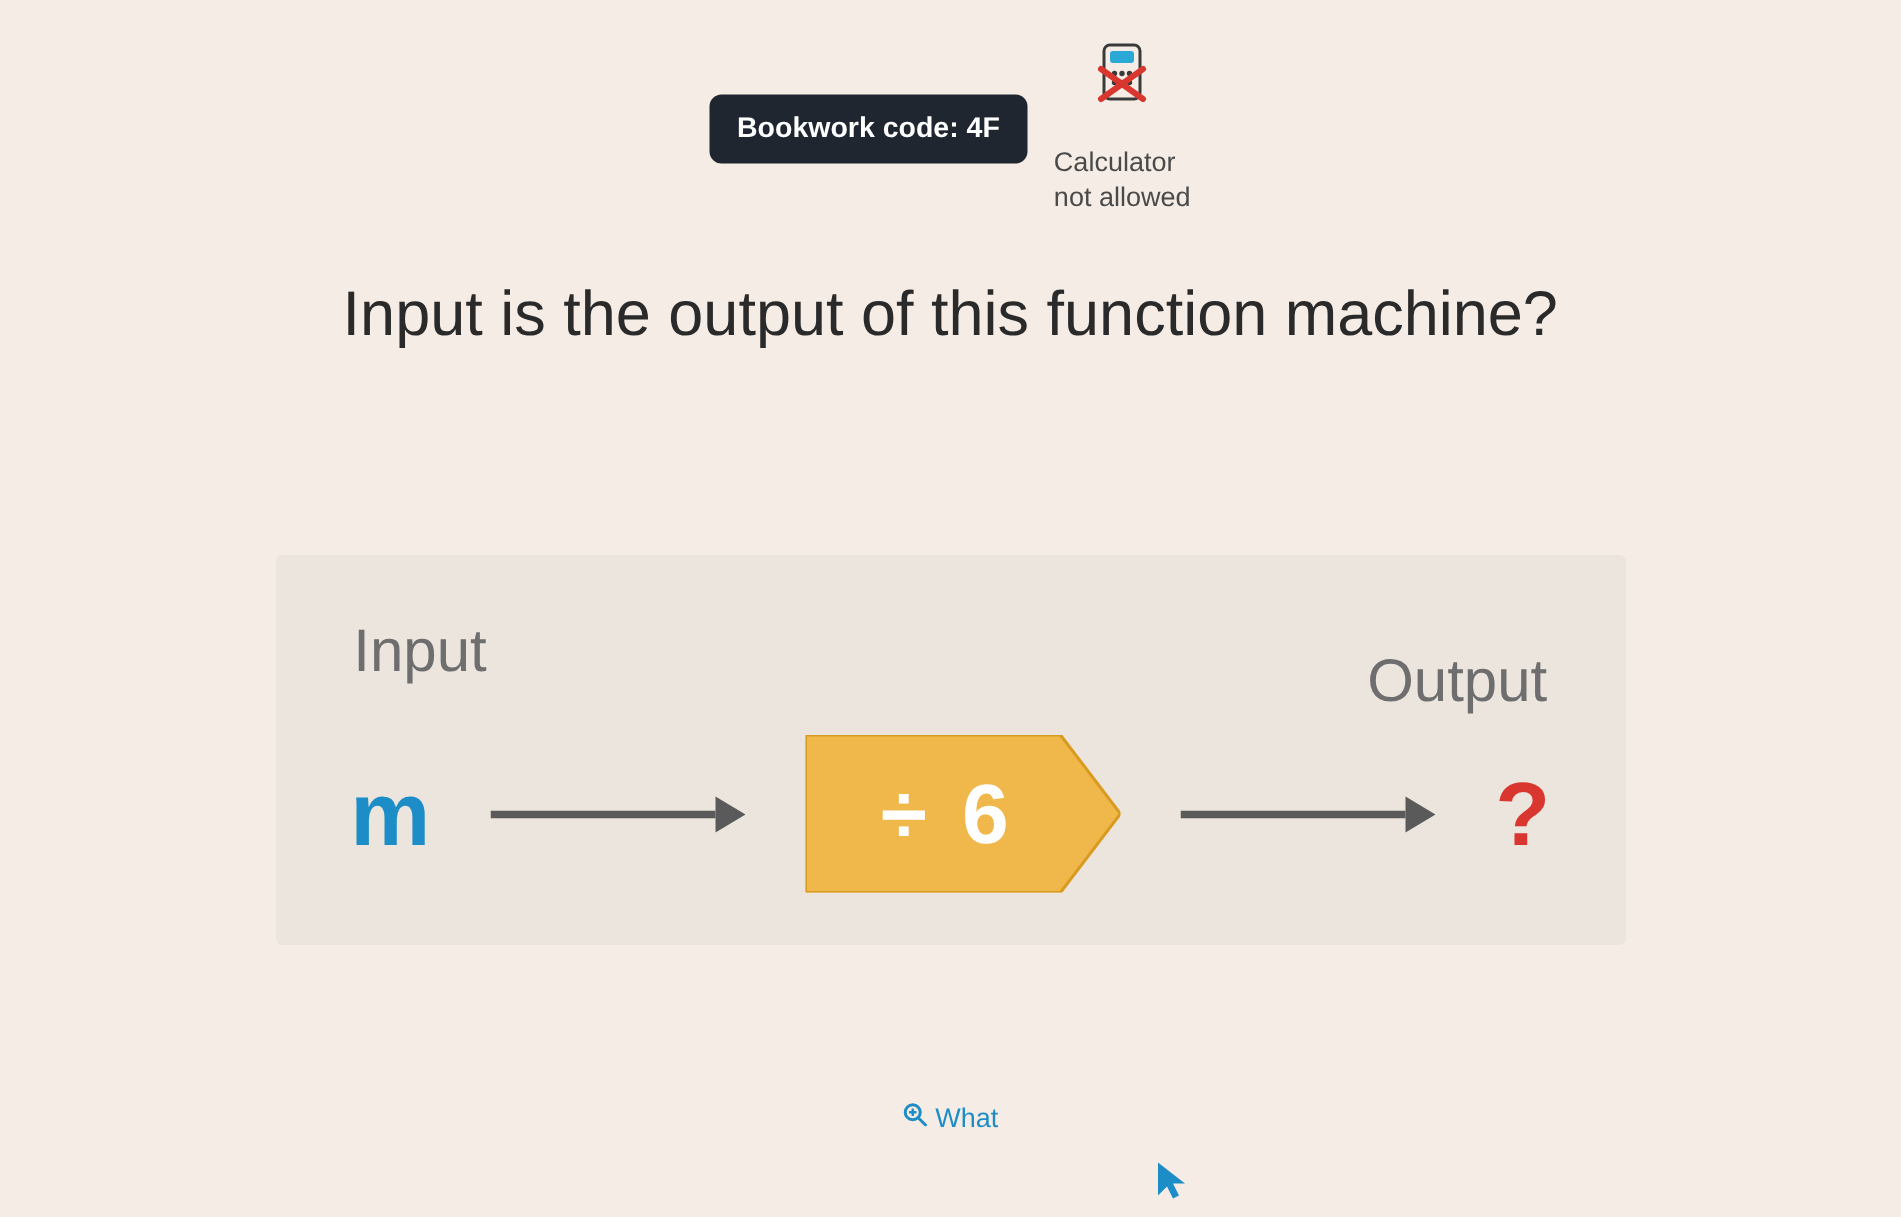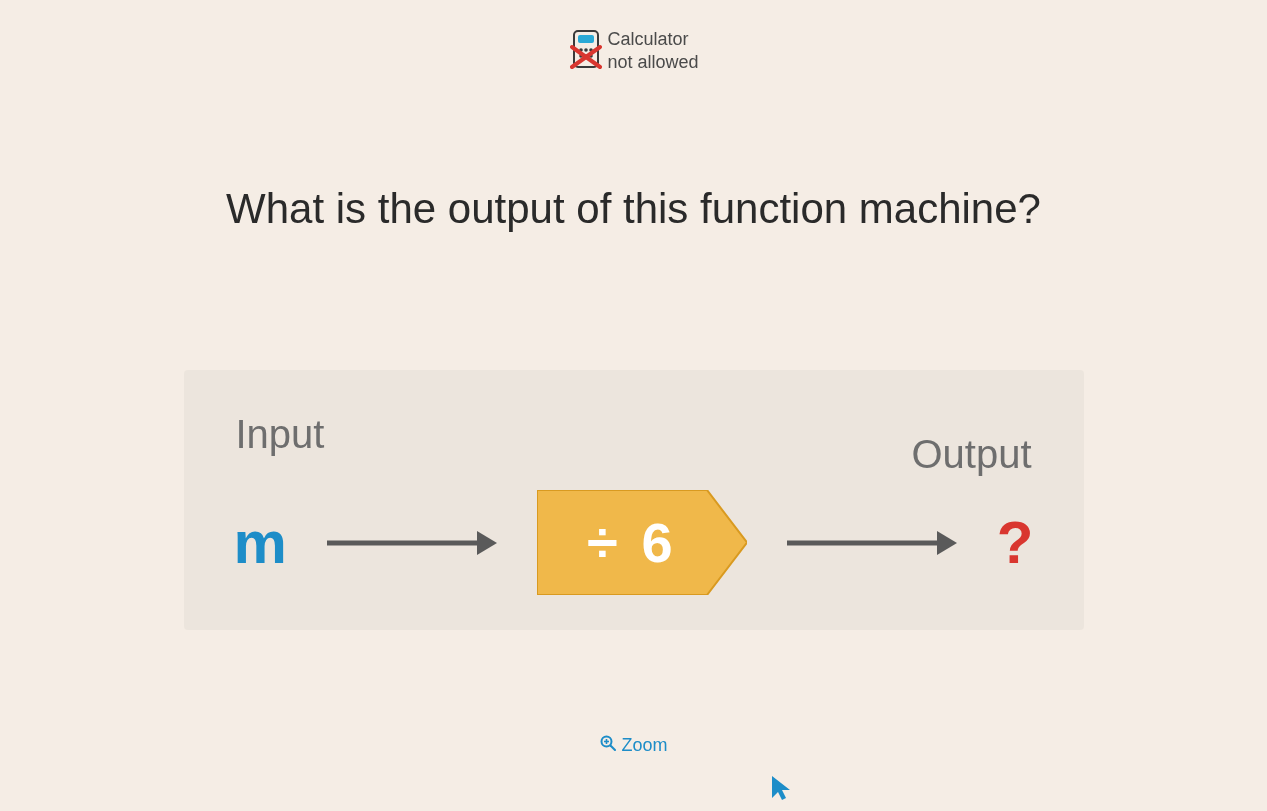--- a/index.html
+++ b/index.html
@@ -26,21 +26,22 @@
     background: #1f2630;
     color: #fff;
     font-weight: bold;
     font-size: 19px;
     padding: 12px 18px;
     border-radius: 8px;
   }
   .calc-block {
     display: flex;
     align-items: center;
-    gap: 3px;
+    gap: 24px;
+    flex-direction: column;
   }
   .calc-text {
     font-size: 18px;
     color: #4a4a4a;
     line-height: 1.3;
   }
   .question {
     position: absolute;
     top: 185px;
     left: 0;
@@ -126,20 +127,21 @@
   .cursor-pointer {
     position: absolute;
     bottom: 5px;
     left: 770px;
   }
 </style>
 </head>
 <body>
 
 <div class="topbar">
+  <div class="bookwork-badge">Bookwork code: 4F</div>
   <div class="calc-block">
     <span>
       <svg width="36" height="40" viewBox="0 0 36 40">
         <rect x="6" y="2" width="24" height="36" rx="4" fill="none" stroke="#3a3a3a" stroke-width="2"></rect>
         <rect x="10" y="6" width="16" height="8" rx="2" fill="#2aa9d6"></rect>
         <circle cx="13" cy="21" r="1.8" fill="#3a3a3a"></circle>
         <circle cx="18" cy="21" r="1.8" fill="#3a3a3a"></circle>
         <circle cx="23" cy="21" r="1.8" fill="#3a3a3a"></circle>
         <circle cx="13" cy="27" r="1.8" fill="#3a3a3a"></circle>
         <circle cx="18" cy="27" r="1.8" fill="#3a3a3a"></circle>
@@ -148,21 +150,21 @@
         <line x1="4" y1="18" x2="32" y2="38" stroke="#d9362f" stroke-width="4" stroke-linecap="round"></line>
       </svg>
     </span>
     <div class="calc-text">
       <div>Calculator</div>
       <div>not allowed</div>
     </div>
   </div>
 </div>
 
-<div class="question">What is the output of this function machine?</div>
+<div class="question">Input is the output of this function machine?</div>
 
 <div class="panel">
   <div class="panel-label label-input">Input</div>
   <div class="panel-label label-output">Output</div>
 
   <div class="flowrow">
     <div class="input-m">m</div>
 
     <svg class="arrow-svg" viewBox="0 0 170 40">
       <line x1="0" y1="20" x2="150" y2="20" stroke="#5a5a5a" stroke-width="5"></line>
@@ -187,20 +189,20 @@
 
 <div class="zoom-link">
   <span>
     <svg width="16" height="16" viewBox="0 0 16 16">
       <circle cx="6.5" cy="6.5" r="5" fill="none" stroke="#1d8dc8" stroke-width="2"></circle>
       <line x1="10.5" y1="10.5" x2="15" y2="15" stroke="#1d8dc8" stroke-width="2" stroke-linecap="round"></line>
       <line x1="4" y1="6.5" x2="9" y2="6.5" stroke="#1d8dc8" stroke-width="1.6"></line>
       <line x1="6.5" y1="4" x2="6.5" y2="9" stroke="#1d8dc8" stroke-width="1.6"></line>
     </svg>
   </span>
-  <span>Zoom</span>
+  <span>What</span>
 </div>
 
 <span class="cursor-pointer">
   <svg width="24" height="28" viewBox="0 0 24 28">
     <polygon points="2,2 2,24 8,18 12,26 16,24 12,16 20,16" fill="#1d8dc8"></polygon>
   </svg>
 </span>
 
 </body></html>

